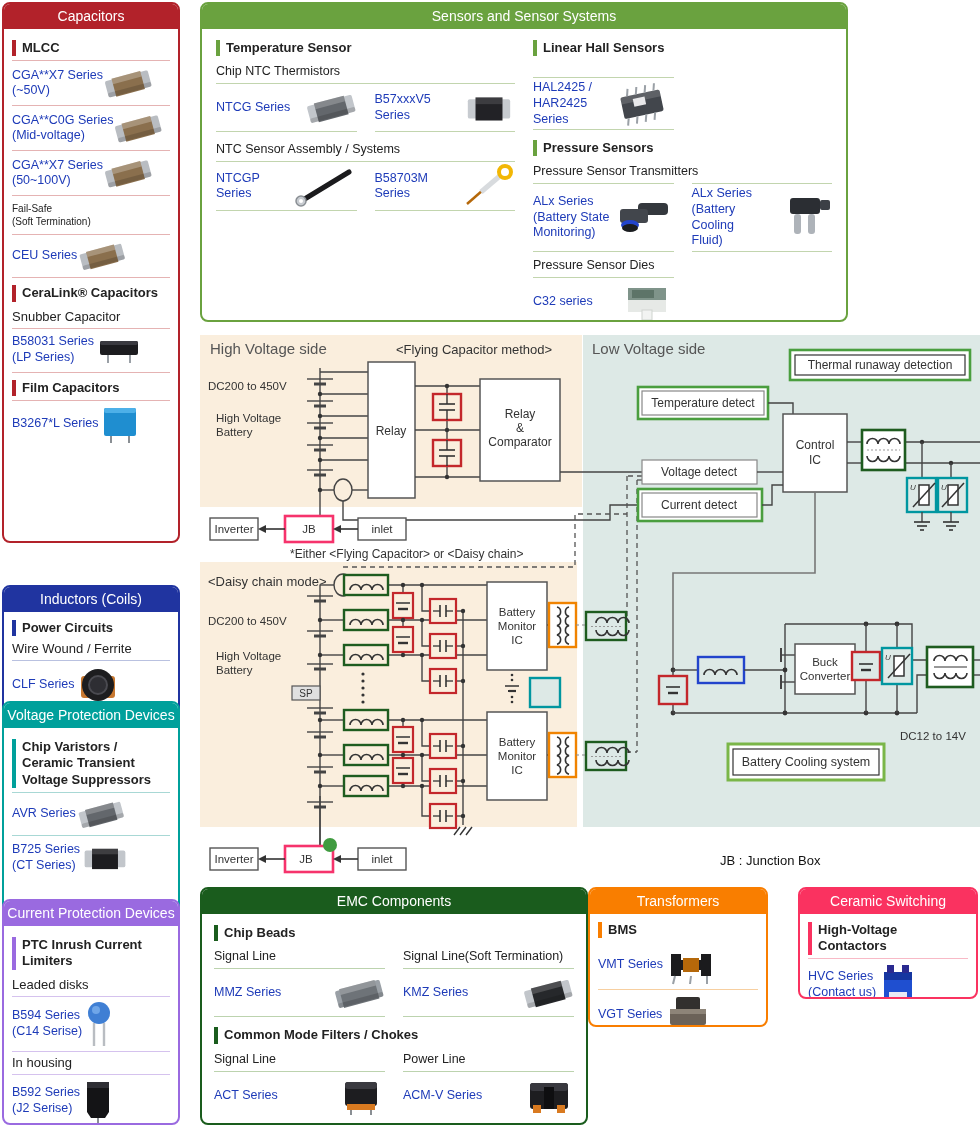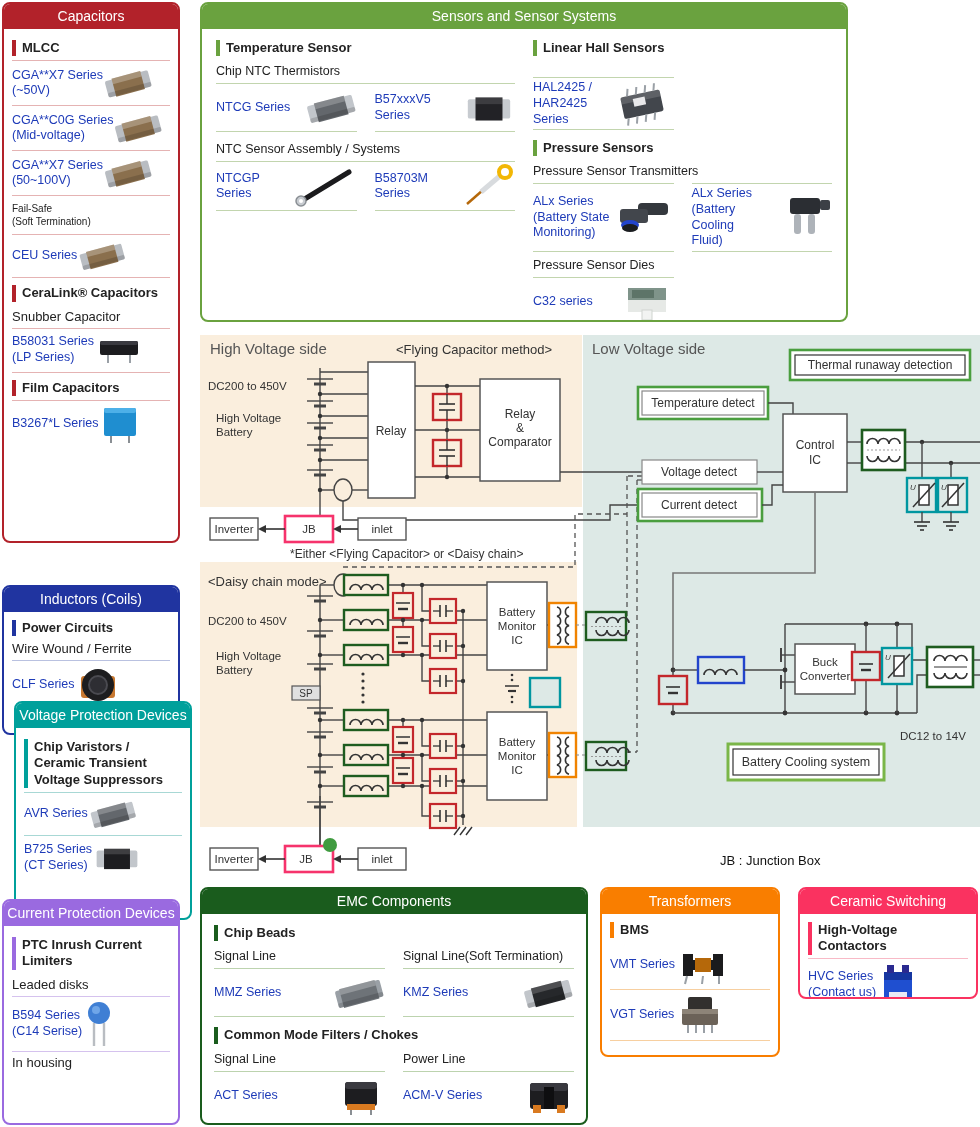--- a/index.html
+++ b/index.html
@@ -146,21 +146,21 @@
         </div>
       <svg class="ic" width="46" height="42" viewBox="0 0 46 42">
           <rect x="6" y="12" width="34" height="22" rx="3" fill="#c87830"></rect>
           <circle cx="23" cy="21" r="16" fill="#1d1d1f"></circle>
           <circle cx="23" cy="21" r="9" fill="#2e2e33" stroke="#4a4a50" stroke-width="2"></circle>
         </svg>
     </div>
   </div>
 </div>
 
-<div class="panel" style="left:14px; top:701px; width:178px; height:219px; --bc:#00a09b; --dv:#a8d8d5;">
+<div class="panel" style="left:2px; top:701px; width:178px; height:219px; --bc:#00a09b; --dv:#a8d8d5;">
   <div class="phead">Voltage Protection Devices</div>
   <div class="pbody">
     <div class="sec" style="--acc:#00a09b">
         <span class="bar"></span>
         <span>
           <span style="display:block">Chip Varistors /</span>
           <span style="display:block">Ceramic Transient</span>
           <span style="display:block">Voltage Suppressors</span>
         </span>
       </div>
@@ -208,20 +208,31 @@
           <span>(C14 Serise)</span>
         </div>
       <svg class="ic" width="34" height="48" viewBox="0 0 34 48">
           <circle cx="17" cy="13" r="11" fill="#3f7fd4"></circle>
           <circle cx="14" cy="10" r="4" fill="#6fa6e8"></circle>
           <line x1="12" y1="23" x2="12" y2="46" stroke="#b9bdc2" stroke-width="2.4"></line>
           <line x1="22" y1="23" x2="22" y2="46" stroke="#b9bdc2" stroke-width="2.4"></line>
         </svg>
     </div>
     <div class="sub" style="border-bottom:none">In housing</div>
+    <div class="row noline" style="border-top:1px solid var(--dv)">
+      <div class="lnk">
+          <span>B592 Series</span>
+          <span>(J2 Serise)</span>
+        </div>
+      <svg class="ic" width="36" height="46" viewBox="0 0 36 46">
+          <path d="M7 4 h22 v30 l-4 6 h-14 l-4 -6 z" fill="#141416"></path>
+          <rect x="7" y="4" width="22" height="6" fill="#2e2e33"></rect>
+          <line x1="18" y1="40" x2="18" y2="46" stroke="#8a8f94" stroke-width="2"></line>
+        </svg>
+    </div>
   </div>
 </div>
 
 <div class="panel" style="left:200px; top:2px; width:648px; height:320px; --bc:#6aa23f; --dv:#c2d5ae;">
   <div class="phead">Sensors and Sensor Systems</div>
   <div class="pbody" style="padding:4px 14px 6px;">
     <div class="grid2">
       <div>
         <div class="sec" style="--acc:#6aa23f">
             <span class="bar"></span>
@@ -891,21 +902,21 @@
               <rect x="20" y="12" width="10" height="22" fill="#0e0e10"></rect>
               <rect x="9" y="30" width="8" height="8" fill="#d97a20"></rect>
               <rect x="33" y="30" width="8" height="8" fill="#d97a20"></rect>
             </svg>
         </div>
       </div>
     </div>
   </div>
 </div>
 
-<div class="panel" style="left:600px; top:887px; width:180px; height:170px; --bc:#f97e00; --dv:#f7cfa0;">
+<div class="panel" style="left:588px; top:887px; width:180px; height:140px; --bc:#f97e00; --dv:#f7cfa0;">
   <div class="phead">Transformers</div>
   <div class="pbody">
     <div class="sec" style="--acc:#f97e00; margin:4px 0 3px">
         <span class="bar"></span>
         <span>BMS</span>
       </div>
     <div class="row noline">
       <div class="lnk">
           <span>VMT Series</span>
         </div>

